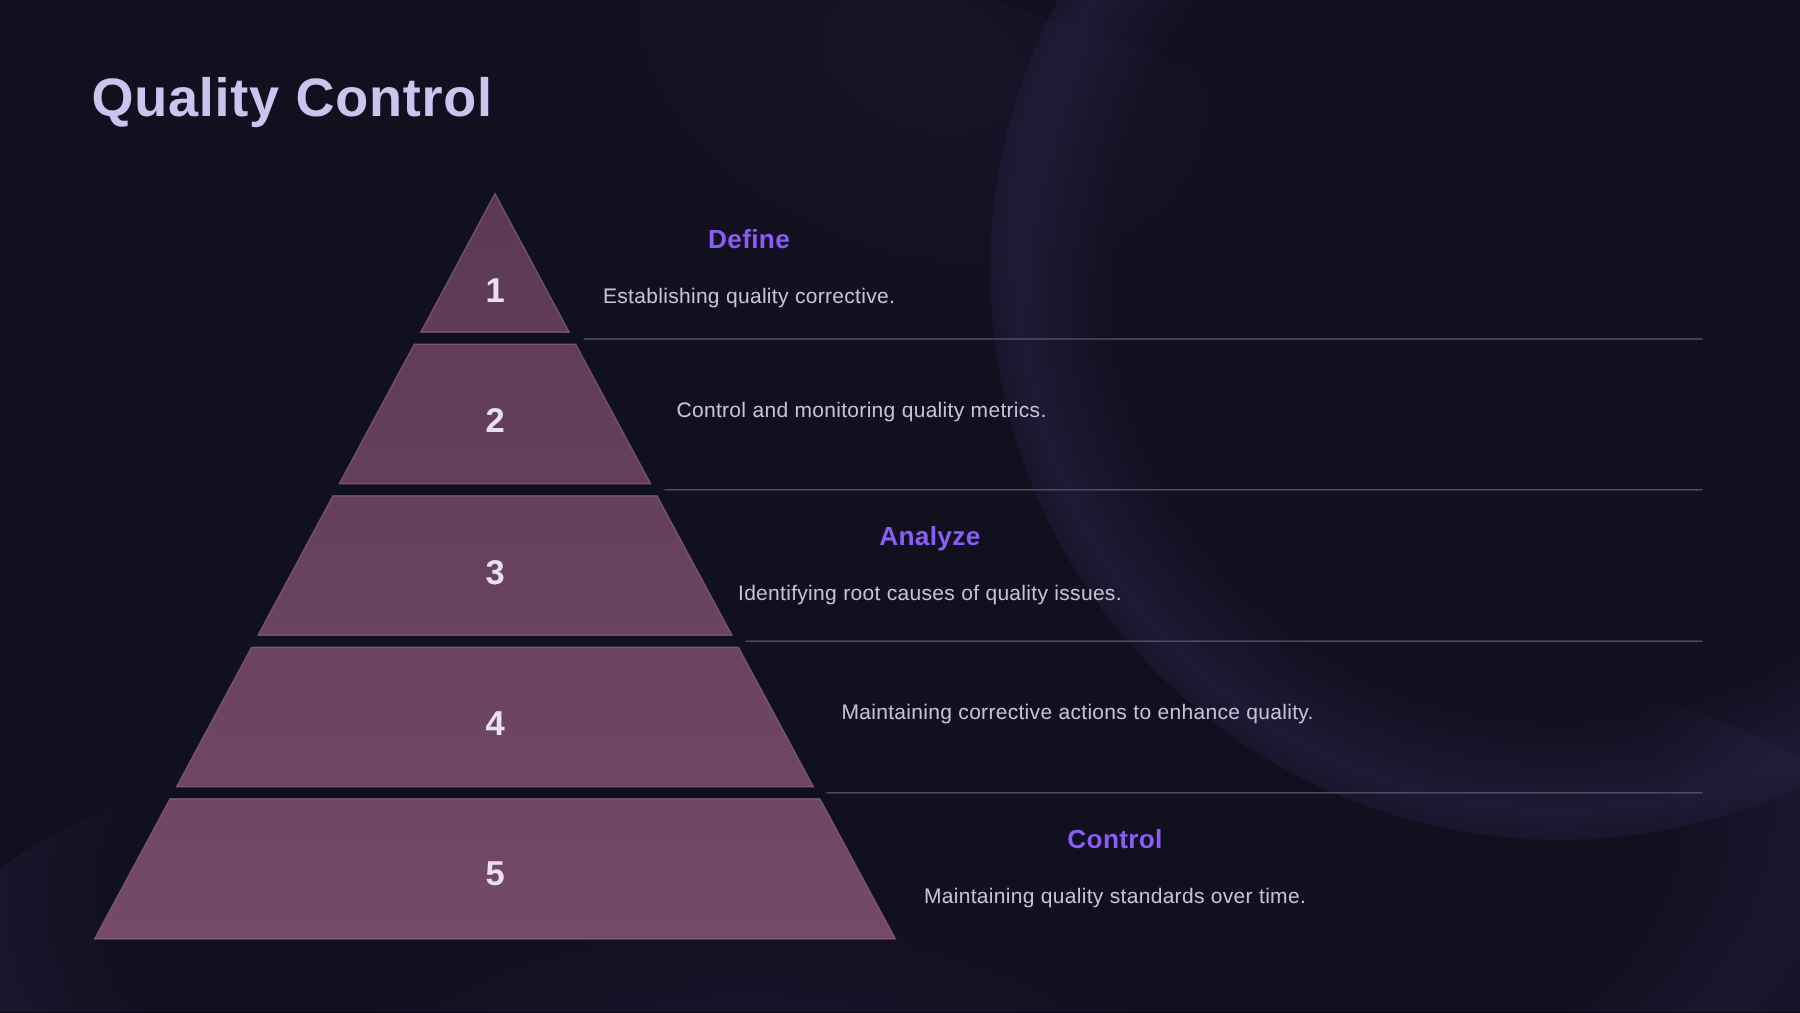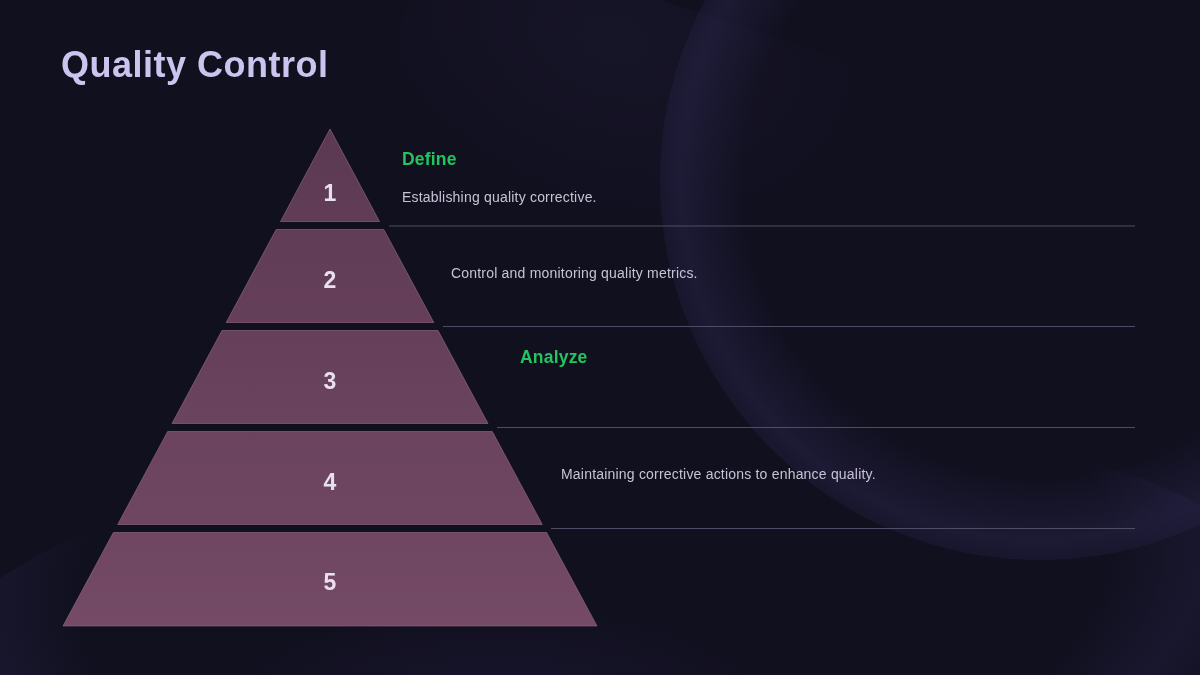--- a/index.html
+++ b/index.html
@@ -2,20 +2,21 @@
 <html><head>
 <meta charset="utf-8">
 <style>
   html,body{margin:0;padding:0;background:#000;}
   .slide{
     position:relative;
     width:1200px;height:675px;
     overflow:hidden;
     background:#11101f;
     font-family:"Liberation Sans", sans-serif;
+    text-align:center;
   }
   
   .bg-layer{position:absolute;inset:0;pointer-events:none;}
   .bg-crescent{
     position:absolute;left:660px;top:-200px;width:760px;height:760px;border-radius:50%;
     background:radial-gradient(circle at 50% 50%,
       rgba(26,23,48,0) 55%,
       rgba(38,34,70,0.55) 67%,
       rgba(30,27,56,0.25) 74%,
       rgba(26,23,48,0) 82%);
@@ -53,21 +54,21 @@
     font-family:"Liberation Sans", sans-serif;
     font-size:23px;font-weight:600;
     text-anchor:middle;
   }
   .pyramid-svg line{
     stroke:#514c66;stroke-width:1;
   }
 
   .level-row{position:absolute;}
   .level-title{
-    font-size:17.5px;font-weight:700;color:#22c55e;letter-spacing:0.2px;
+    font-size:17.5px;font-weight:700;color:#8b5cf6;letter-spacing:0.2px;
     line-height:21px;
   }
   .level-desc{
     margin-top:19px;
     font-size:14px;color:#c7c3d6;letter-spacing:0.2px;
     line-height:17px;
   }
 </style>
 </head>
 <body>
@@ -111,22 +112,27 @@
 
   <div class="level-row" style="left:402px;top:149px;">
     <div class="level-title">Define</div>
     <div class="level-desc">Establishing quality corrective.</div>
   </div>
 
   <div class="level-row" style="left:451px;top:246px;">
     <div class="level-desc">Control and monitoring quality metrics.</div>
   </div>
 
-  <div class="level-row" style="left:520px;top:347px;">
+  <div class="level-row" style="left:492px;top:347px;">
     <div class="level-title">Analyze</div>
+    <div class="level-desc">Identifying root causes of quality issues.</div>
   </div>
 
   <div class="level-row" style="left:561px;top:447px;">
     <div class="level-desc">Maintaining corrective actions to enhance quality.</div>
   </div>
 
+  <div class="level-row" style="left:616px;top:549px;">
+    <div class="level-title">Control</div>
+    <div class="level-desc">Maintaining quality standards over time.</div>
+  </div>
 
 </div>
 
 </body></html>

